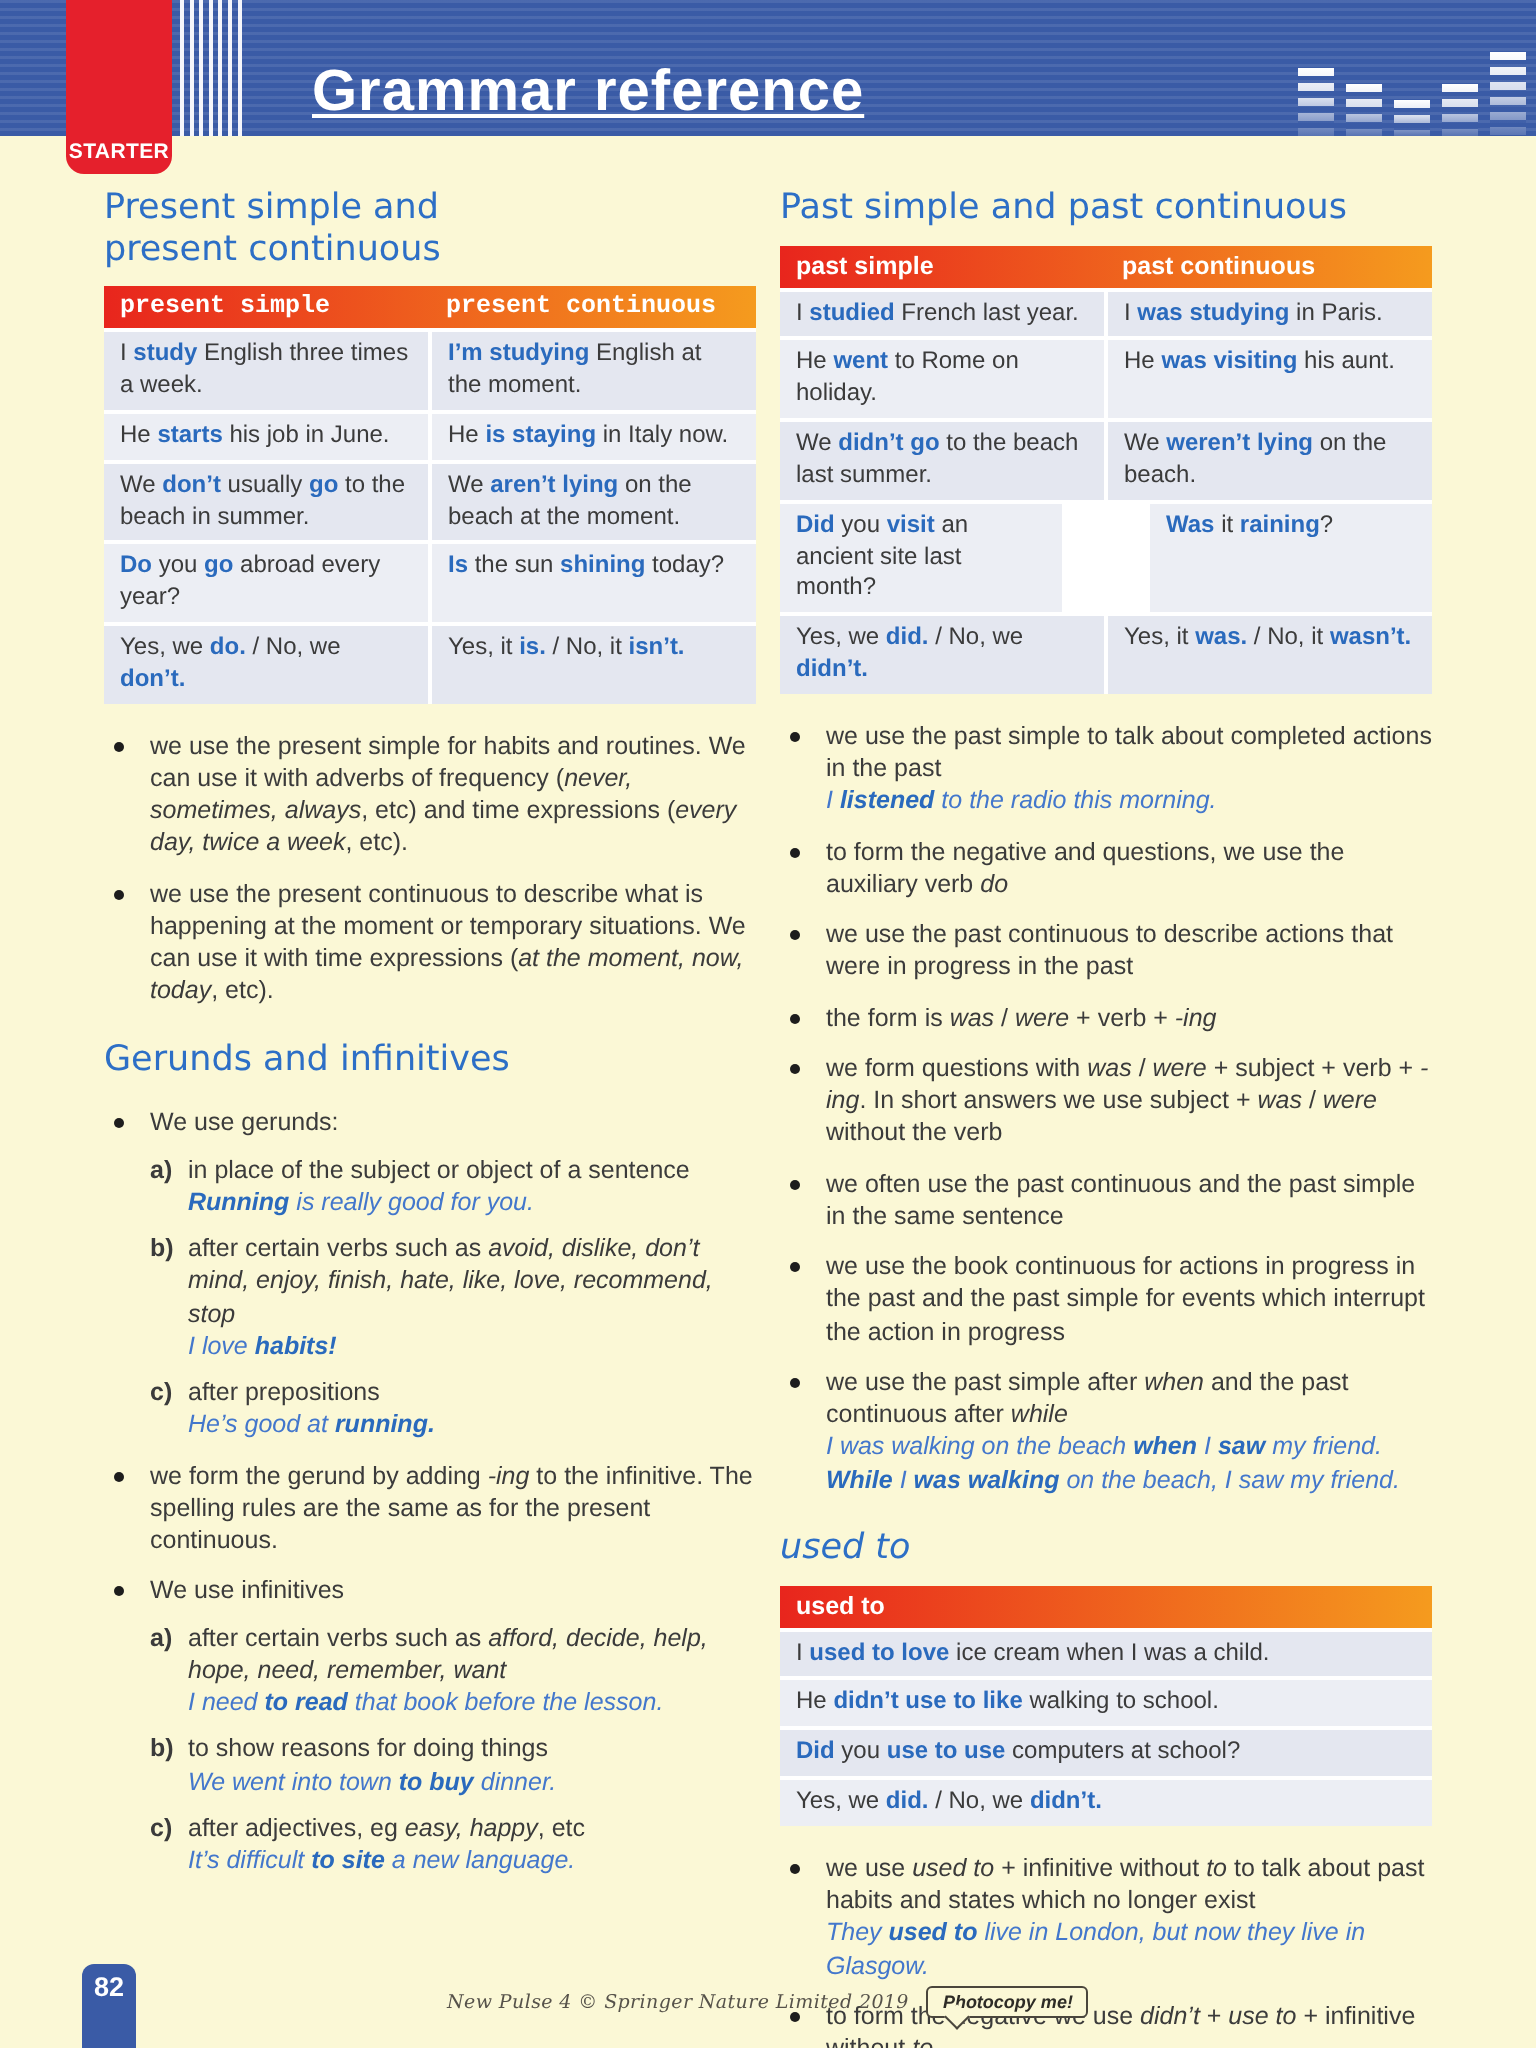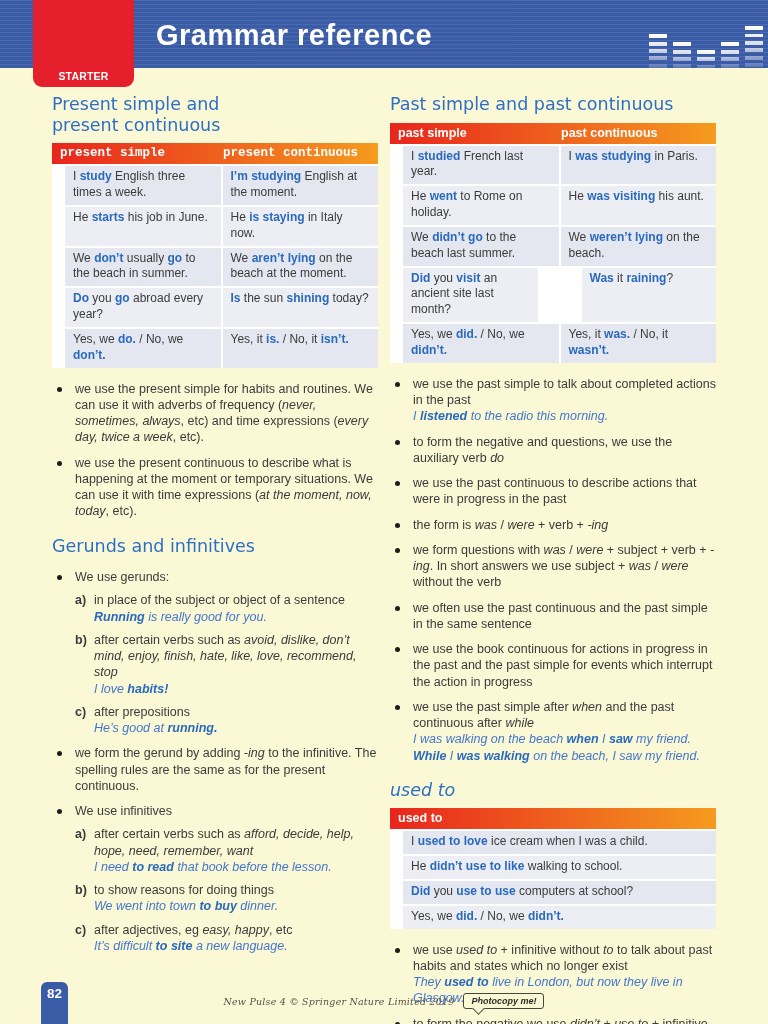--- a/index.html
+++ b/index.html
@@ -2,44 +2,44 @@
 <html style="--bg: #FBF8D6; --banner: #3A5BA6; --red: #E5202C; --heading: #2D6FC6; --keyword: #2A6ABD; --example: #4377CC; --text: #3B3B3B; --grad_l: #E8251D; --grad_r: #F59B1E; --row_odd: #E4E7F0; --row_even: #ECEEF4;"><head>
 <meta charset="utf-8">
 <style>
   html,body{margin:0;padding:0;}
   .page{position:relative;width:768px;height:1024px;background:var(--bg,#FBF8D6);overflow:hidden;
         font-family:"Liberation Sans",sans-serif;}
 
   
   .banner{position:absolute;left:0;top:0;width:768px;height:68px;
     background:repeating-linear-gradient(180deg,rgba(255,255,255,0.09) 0 1.5px,rgba(255,255,255,0) 1.5px 4px),var(--banner,#3A5BA6);}
-  .banner-title{position:absolute;left:156px;top:19px;font-size:29px;font-weight:700;color:#fff;letter-spacing:.5px;}
+  .banner-title{position:absolute;left:156px;top:30px;font-size:29px;font-weight:700;color:#fff;letter-spacing:.5px;text-decoration:underline;}
   .vstripes{position:absolute;left:90px;top:0;width:33px;height:68px;
     background:repeating-linear-gradient(90deg,#f5f6fb 0 2px,rgba(0,0,0,0) 2px 4.8px);}
   .starter{position:absolute;left:33px;top:0;width:53px;height:87px;background:var(--red,#E5202C);
-    border-radius:0 0 9px 9px;padding-left:48px;}
+    border-radius:0 0 9px 9px;}
   .starter-label{position:absolute;bottom:5px;left:0;right:0;text-align:center;color:#fff;font-weight:700;
     font-size:10.5px;letter-spacing:.2px;}
   .equalizer{position:absolute;right:5px;top:24px;height:44px;display:flex;align-items:flex-start;gap:6px;}
   .eq-bar{width:18px;
     background:linear-gradient(180deg,rgba(58,91,166,0) 0,rgba(58,91,166,.2) 45%,rgba(58,91,166,.85) 100%),
                repeating-linear-gradient(180deg,#fff 0 4px,rgba(255,255,255,0) 4px 7.5px);}
 
   
   .content{position:absolute;left:52px;top:92px;width:664px;display:flex;gap:12px;}
   .col{width:326px;}
   .sec-heading{color:var(--heading,#2D6FC6);font-family:"DejaVu Sans",sans-serif;font-size:17.5px;
     line-height:1.18;margin:16px 0 8px;white-space:pre-line;}
   .col > .sec-heading:first-child{margin-top:2px;}
   .sec-heading.it{font-style:italic;}
 
   .tbl{display:grid;gap:2px;background:#fff;margin:4px 0 12px;}
   .tbl-head{display:grid;background:linear-gradient(90deg,var(--grad_l,#E8251D),var(--grad_r,#F59B1E));}
   .tbl-hcell{padding:3px 8px 4px;color:#fff;font-weight:700;font-size:12.5px;}
-  .tbl-row{display:grid;gap:2px;padding-left:13px;}
+  .tbl-row{display:grid;gap:2px;}
   .tbl-cell{background:var(--row_odd,#E4E7F0);padding:3px 8px 4px;font-size:12px;line-height:1.32;color:var(--text,#3B3B3B);}
   .tbl-row.even .tbl-cell{background:var(--row_even,#ECEEF4);}
 
   .bullets{margin:13px 0 2px;}
   .bullet{display:flex;margin-bottom:9px;}
   .bullet-marker{flex:none;width:5px;height:5px;border-radius:50%;background:#1d1d1d;margin:6px 13px 0 5px;}
   .bullet-body{flex:1;font-size:12.5px;line-height:1.3;color:var(--text,#3B3B3B);}
   .example{color:var(--example,#4377CC);font-style:italic;}
   .sub{display:flex;margin-top:7px;}
   .sub-label{flex:none;width:19px;font-weight:700;}

